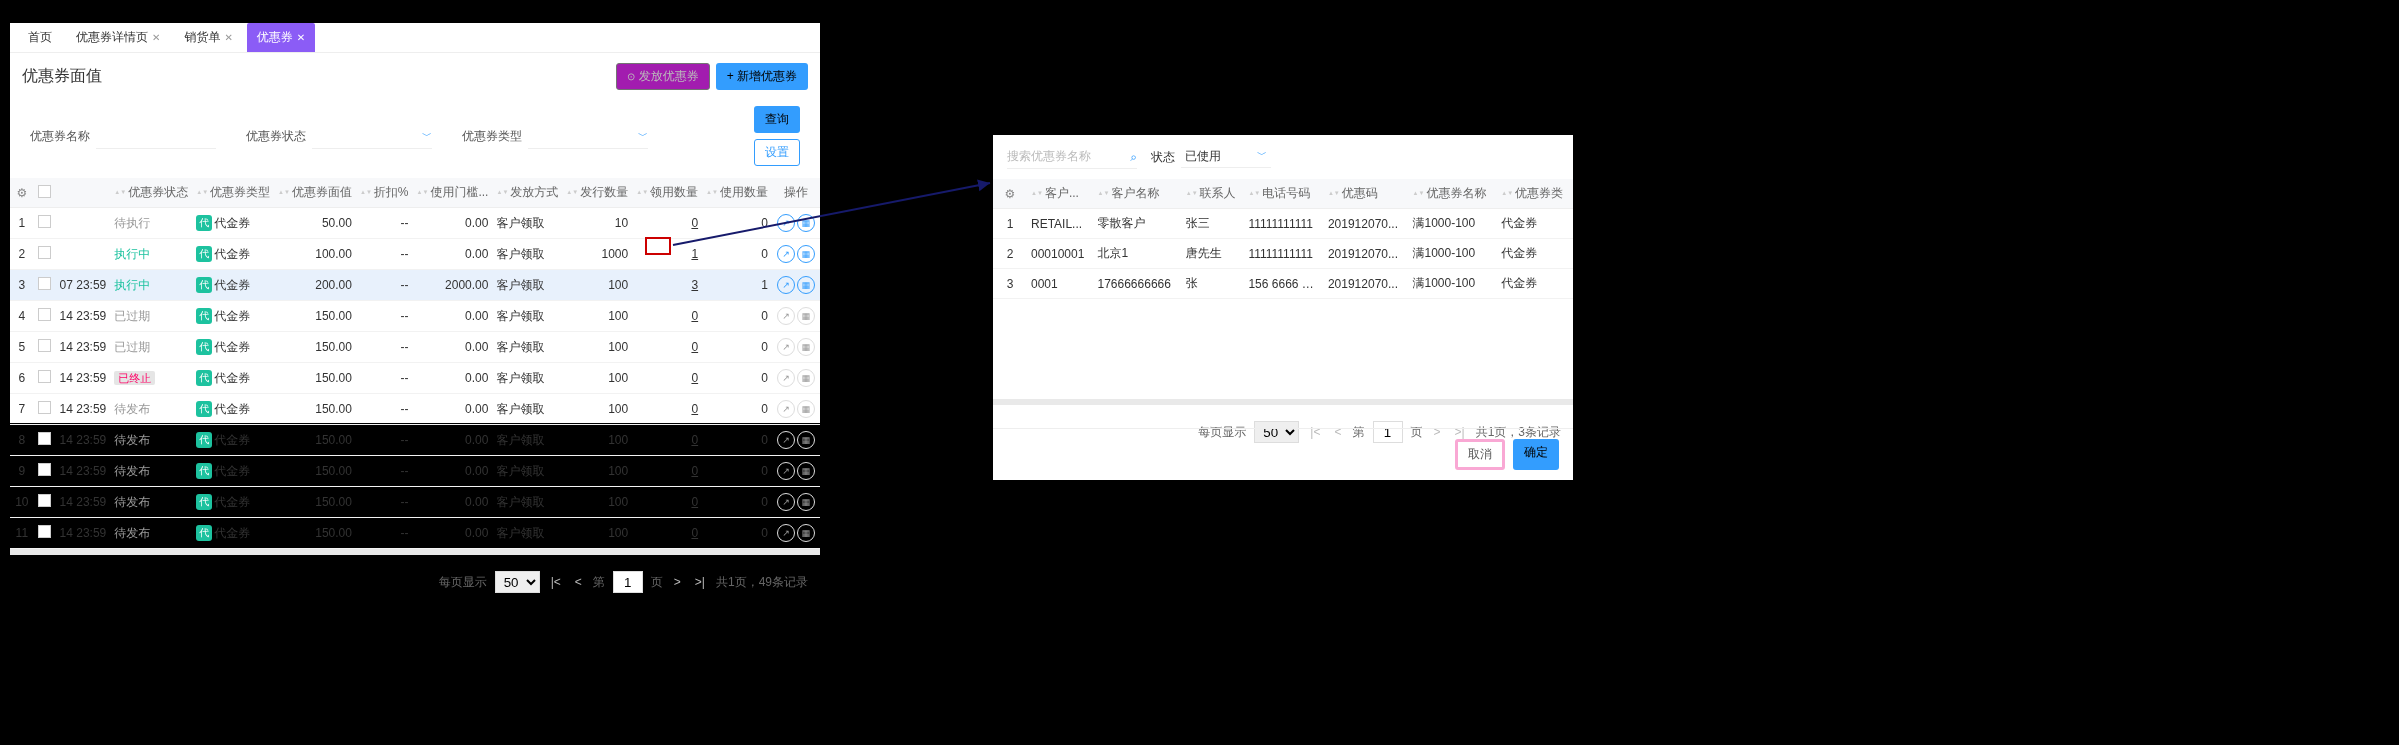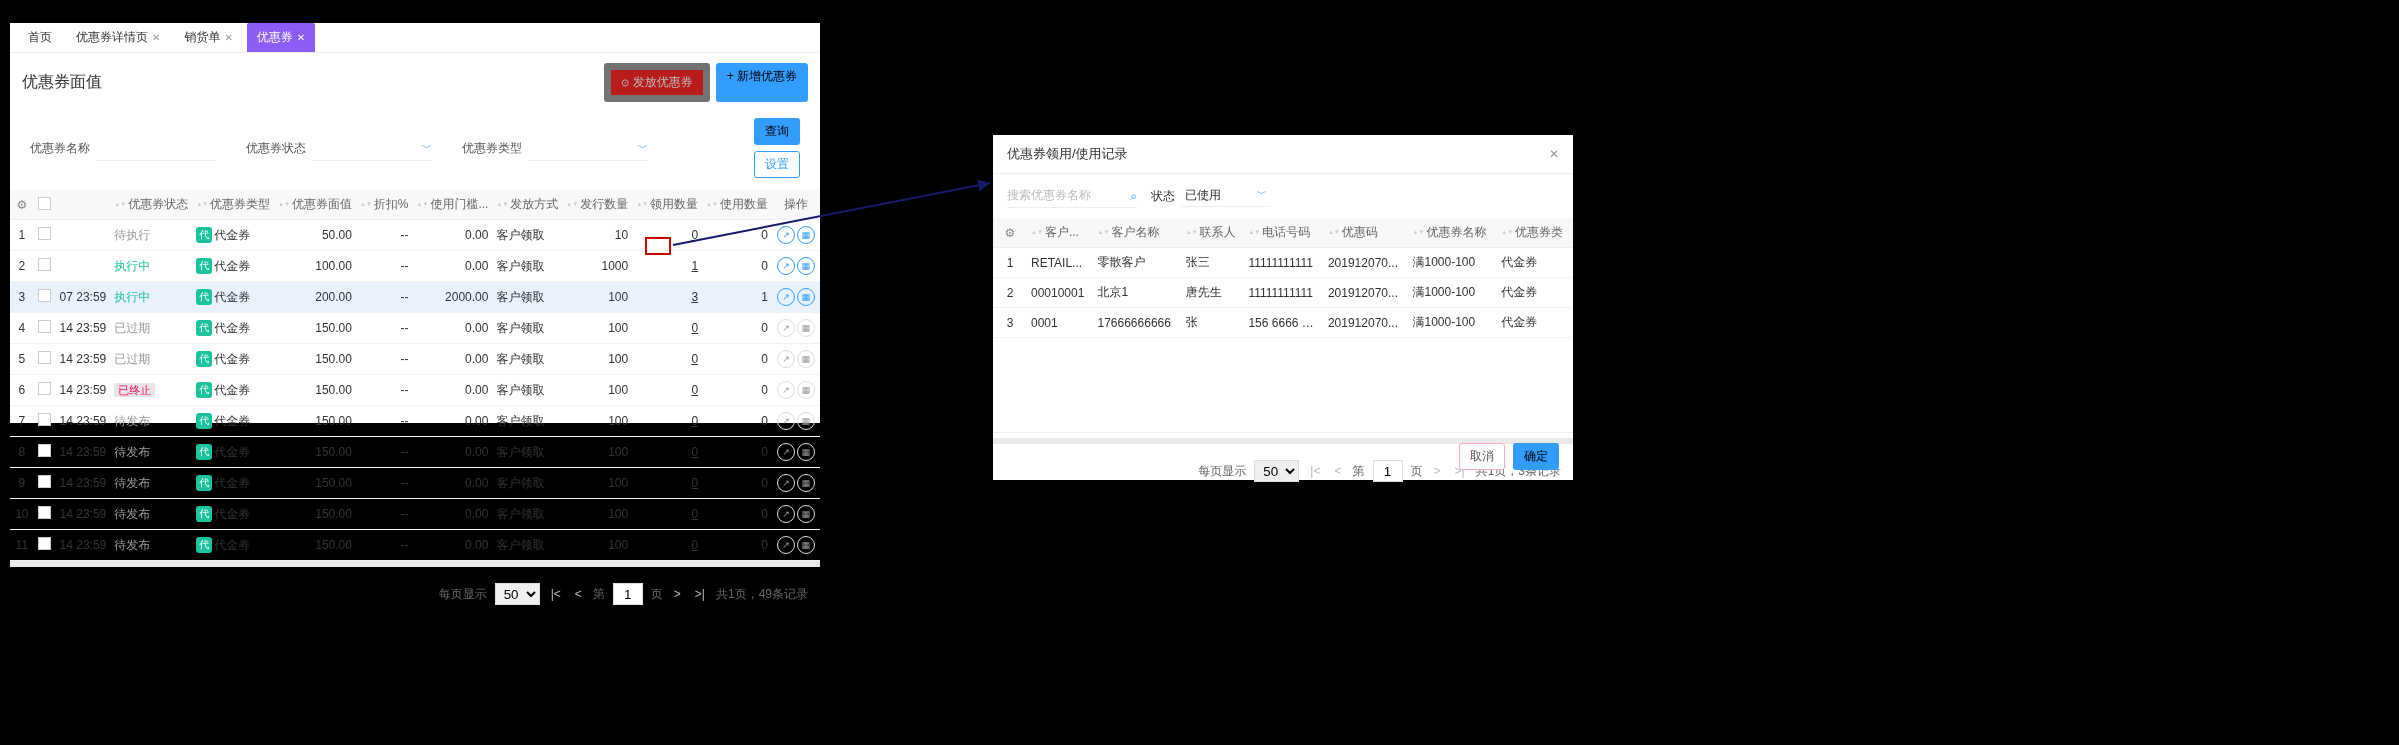--- a/index.html
+++ b/index.html
@@ -9,22 +9,22 @@
 .tabs { display: flex; align-items: center; height: 30px; border-bottom: 1px solid #eee; padding: 0 8px; gap: 4px; }
 .tab { padding: 6px 10px; font-size: 12px; cursor: pointer; position: relative; }
 .tab-active { background: #8b5cf6; color: #fff; border-radius: 2px 2px 0 0; }
 .tab-close { margin-left: 4px; color: #999; font-size: 10px; }
 .tab-active .tab-close { color: #fff; }
 .header-row { display: flex; justify-content: space-between; align-items: center; padding: 10px 12px; }
 .title { font-size: 16px; font-weight: 500; }
 .btn { padding: 4px 10px; border-radius: 3px; font-size: 12px; cursor: pointer; border: 1px solid transparent; }
 .btn-primary { background: #339dfe; color: #000000; }
 .btn-outline { border: 1px solid #339dfe; color: #339dfe; background: #fff; }
-.btn-disabled { color: #bbb; background: #b91c1c; border: 7px solid #737373; }
-.btn-default { background: #fff; border: 1px solid #f9a8d4; color: #555; }
+.btn-disabled { color: #bbb; background: #a21caf; border: 1px solid #737373; }
+.btn-default { background: #fff; border: 3px solid #f9a8d4; color: #555; }
 .filter-row { display: flex; align-items: center; padding: 6px 20px 12px; gap: 30px; }
 .filter-item { display: flex; align-items: center; gap: 6px; }
 .filter-label { color: #555; font-size: 12px; }
 .filter-select { width: 120px; height: 26px; border: none; border-bottom: 1px solid #eee; background: #fff; display: flex; justify-content: flex-end; align-items: center; color: #339dfe; }
 .caret-down { font-size: 10px; }
 .btn-col { display: flex; flex-direction: column; gap: 6px; margin-left: auto; }
 .table { width: 100%; border-collapse: collapse; font-size: 12px; }
 .table th { background: #f7f8fa; font-weight: 400; color: #666; padding: 6px 4px; text-align: left; border-bottom: 1px solid #eee; white-space: nowrap; }
 .table th .sort-arrows { display: inline-flex; flex-direction: column; font-size: 6px; line-height: 5px; vertical-align: middle; margin-right: 2px; color: #ccc; }
 .table td { padding: 6px 4px; border-bottom: 1px solid #f2f2f2; white-space: nowrap; }
@@ -294,24 +294,20 @@
     <span>第</span>
     <input class="pg-input" value="1" style="">
     <span>页</span>
     <span class="pg-btn">&gt;</span>
     <span class="pg-btn">&gt;|</span>
     <span>共1页，49条记录</span>
   </div>
 </div>
 
 <div class="panel-right">
-  <div class="drawer-head">
-    <span style="font-size:13px">优惠券领用/使用记录</span>
-    <span style="color:#999">✕</span>
-  </div>
   <div class="drawer-filter">
     <div class="search-box">
       <span>搜索优惠券名称</span>
       <span style="color:#339dfe">⌕</span>
     </div>
     <div class="state-select">
       <span>状态</span>
       <span class="state-val"><span>已使用</span><span class="caret-down">﹀</span></span>
     </div>
   </div>

